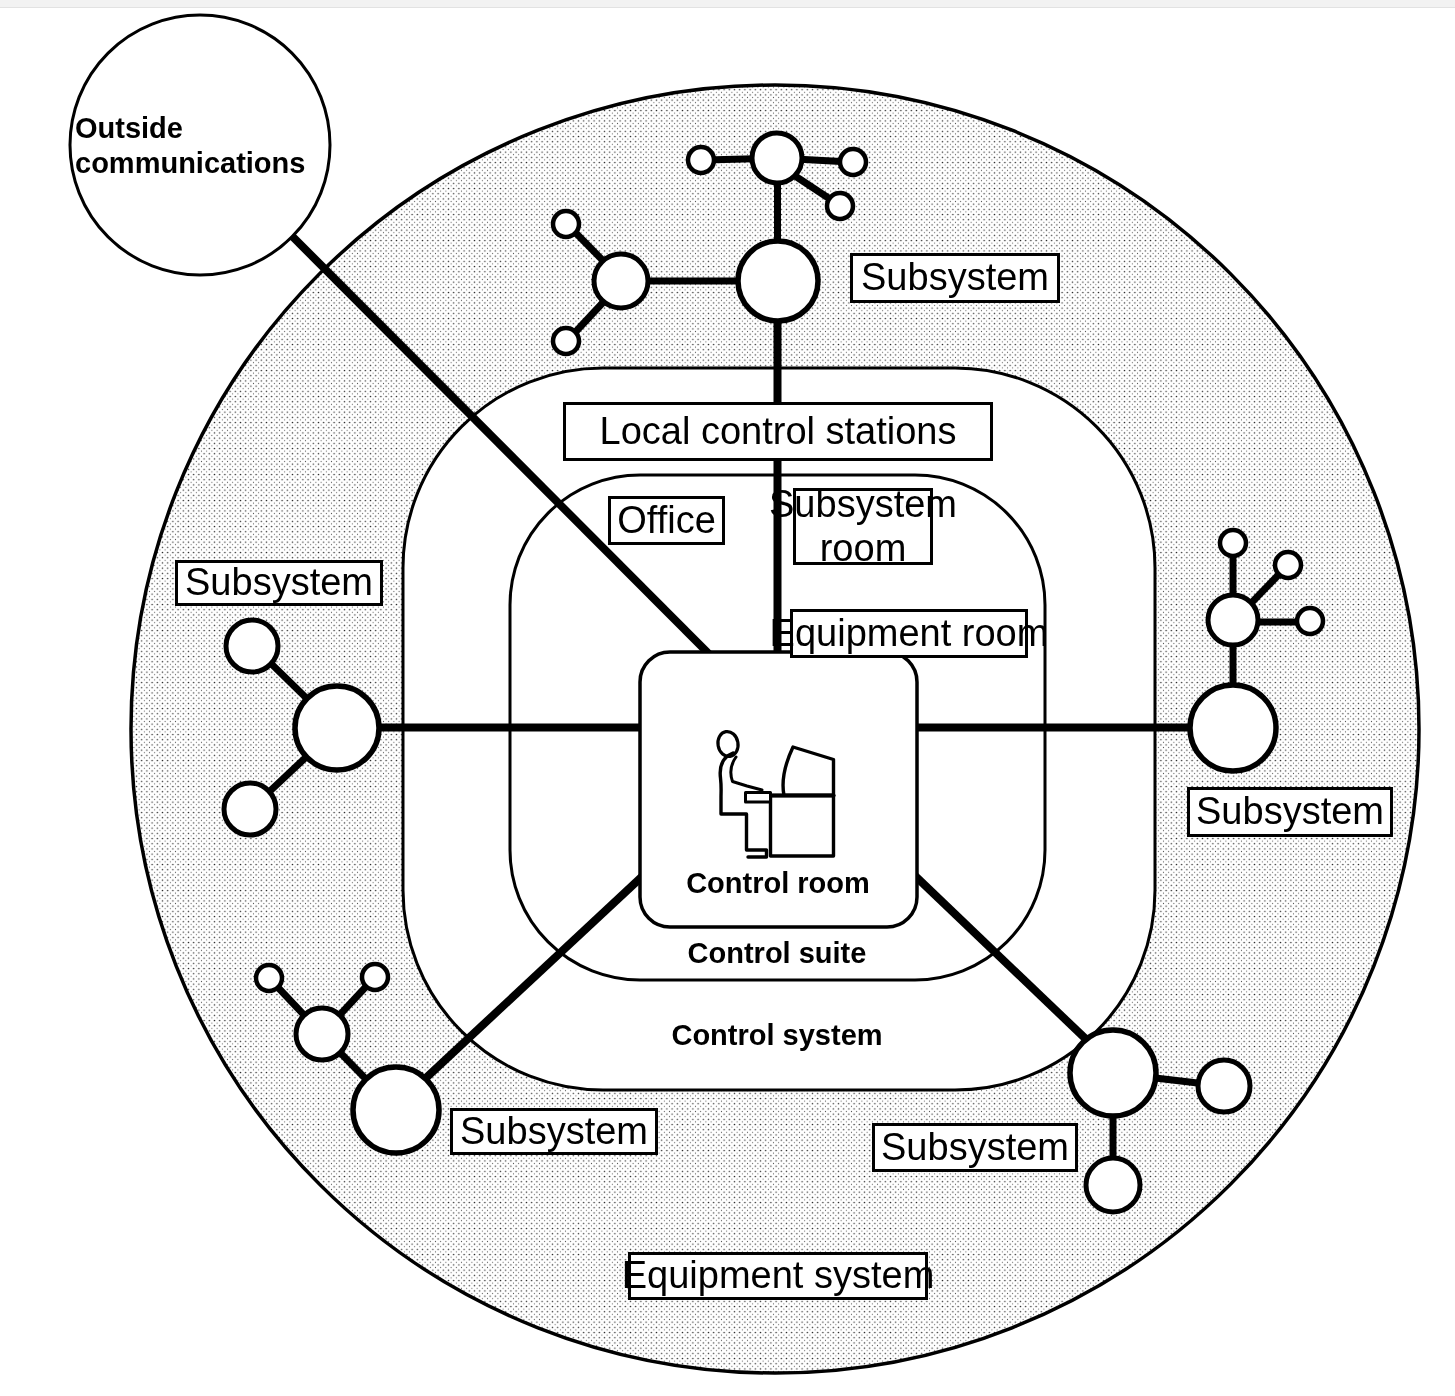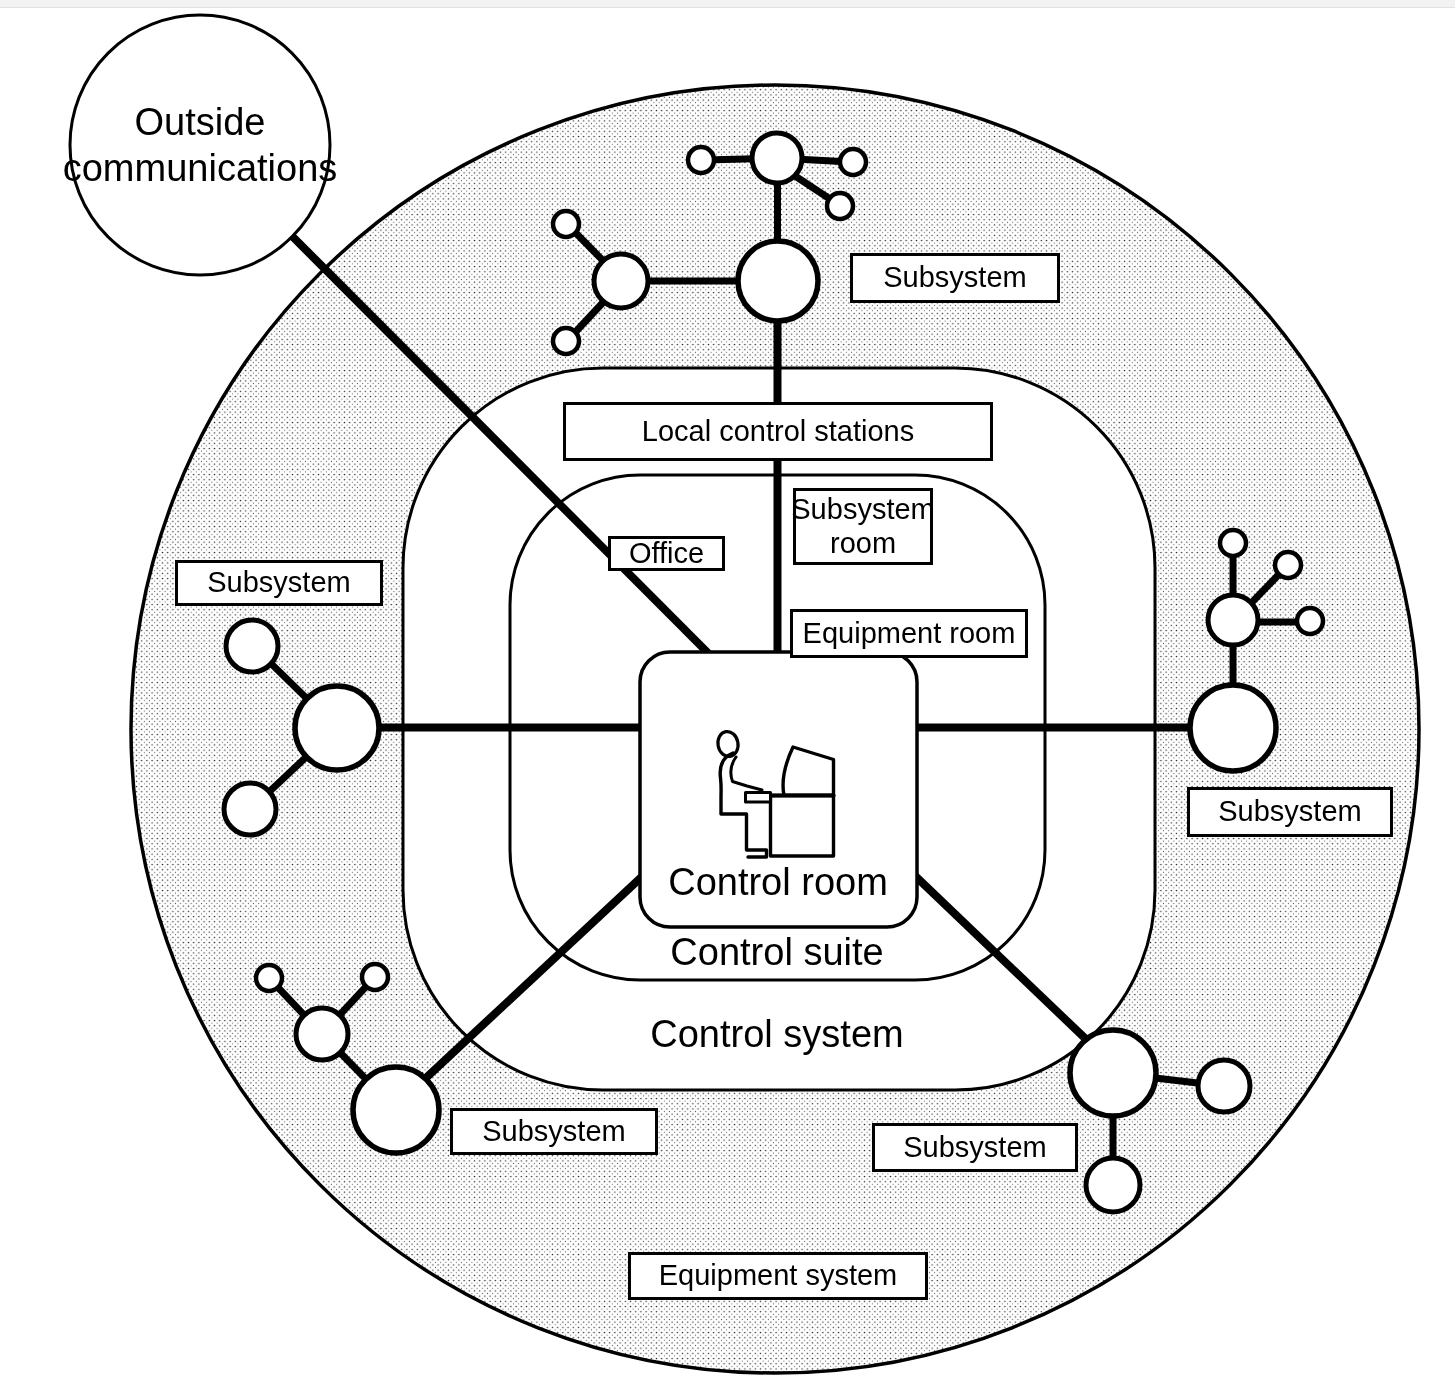--- a/index.html
+++ b/index.html
@@ -14,32 +14,32 @@
   #window-edge{
     position:absolute;left:0;top:0;width:1455px;height:7px;
     background:#f2f2f2;border-bottom:1px solid #e2e2e2;
   }
   svg.diagram{position:absolute;left:0;top:0;}
   .label-box{
     position:absolute;
     background:#ffffff;
     border:3px solid #000;
     display:flex;align-items:center;justify-content:center;
-    font-size:29px;line-height:1.15;
+    font-size:38px;line-height:1.15;
     text-align:center;
     box-sizing:border-box;
     white-space:nowrap;
   }
   .label-box.wrap{white-space:normal;}
   .label-plain{
     position:absolute;
     display:flex;align-items:center;justify-content:center;
-    font-size:38px;line-height:1.2;
-    text-align:center;
+    font-size:29px;line-height:1.2;
     white-space:nowrap;
+    font-weight:bold;
   }
   .label-plain.wrap{white-space:normal;}
 </style>
 </head>
 <body>
 
 <div id="stage">
   <div id="window-edge"></div>
 
   <svg class="diagram" width="1455" height="1396" viewBox="0 0 1455 1396">
@@ -146,21 +146,21 @@
       <rect x="745.5" y="792.5" width="25" height="9.5" fill="#ffffff" stroke-width="3"></rect>
     </g>
   </svg>
 
   <div class="label-plain wrap" style="left:75px;top:98px;width:250px;height:95px;">Outside communications</div>
 
   <div class="label-box" style="left:850px;top:253px;width:210px;height:50px;">Subsystem</div>
 
   <div class="label-box" style="left:563px;top:402px;width:430px;height:59px;">Local control stations</div>
 
-  <div class="label-box" style="left:608px;top:496px;width:117px;height:35px;margin-top:40px;">Office</div>
+  <div class="label-box" style="left:608px;top:496px;width:117px;height:49px;">Office</div>
 
   <div class="label-box wrap" style="left:793px;top:488px;width:140px;height:77px;">Subsystem room</div>
 
   <div class="label-box" style="left:790px;top:609px;width:238px;height:49px;">Equipment room</div>
 
   <div class="label-plain" style="left:678px;top:866px;width:200px;height:34px;">Control room</div>
 
   <div class="label-plain" style="left:677px;top:936px;width:200px;height:34px;">Control suite</div>
 
   <div class="label-plain" style="left:677px;top:1018px;width:200px;height:34px;">Control system</div>

